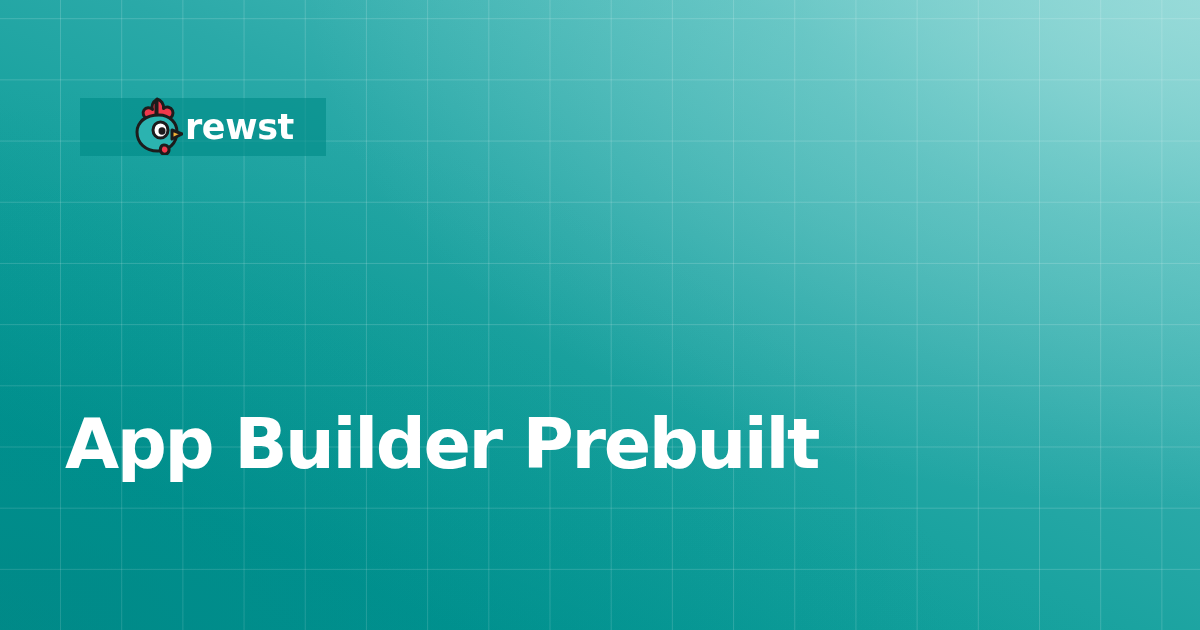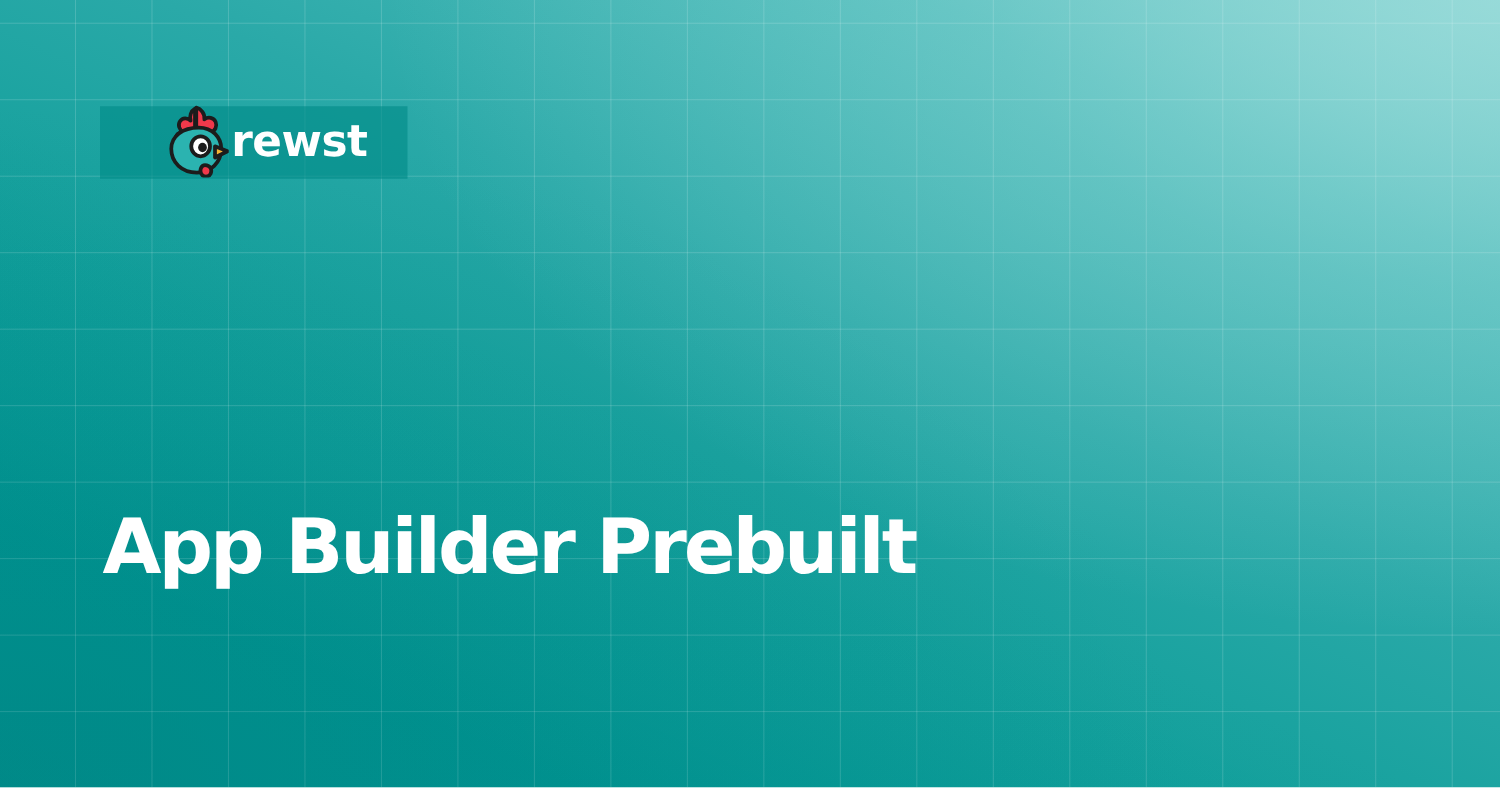--- a/index.html
+++ b/index.html
@@ -42,21 +42,21 @@
     position: absolute;
     inset: 0;
     background: linear-gradient(205deg, rgba(255,255,255,0.0) 0%, rgba(255,255,255,0.0) 55%, rgba(0,140,138,0.22) 100%);
     pointer-events: none;
   }
 
   
   #logo-lockup {
     position: absolute;
     left: 80px;
-    top: 85px;
+    top: 98px;
     width: 246px;
     height: 58px;
     background: rgba(0, 139, 136, 0.62);
     display: flex;
     align-items: center;
     padding-left: 50px;
     box-sizing: border-box;
   }
   #rooster-icon {
     position: absolute;
@@ -72,25 +72,25 @@
     font-weight: 700;
     letter-spacing: -0.4px;
     line-height: 1;
     margin-left: 55px;
     font-family: "DejaVu Sans", "Liberation Sans", sans-serif;
   }
 
   
   #headline {
     position: absolute;
-    left: 82px;
+    left: 65px;
     top: 348px;
     width: 1040px;
     color: #ffffff;
-    font-size: 61px;
+    font-size: 70px;
     font-weight: 700;
     line-height: 98px;
     letter-spacing: -2.4px;
     font-family: "DejaVu Sans", "Liberation Sans", sans-serif;
   }
   #headline .line {
     display: block;
     white-space: nowrap;
   }
 </style>

